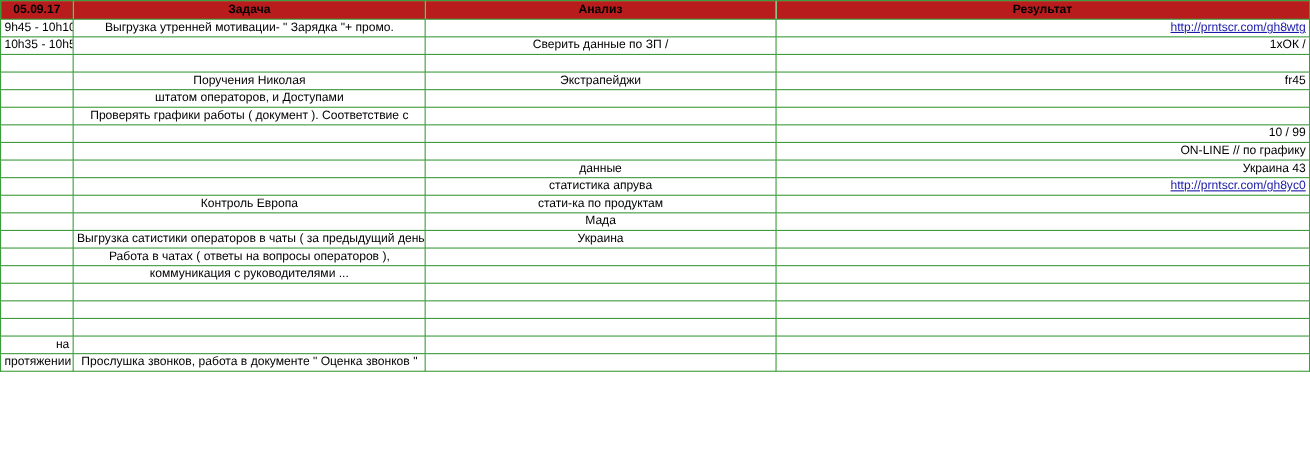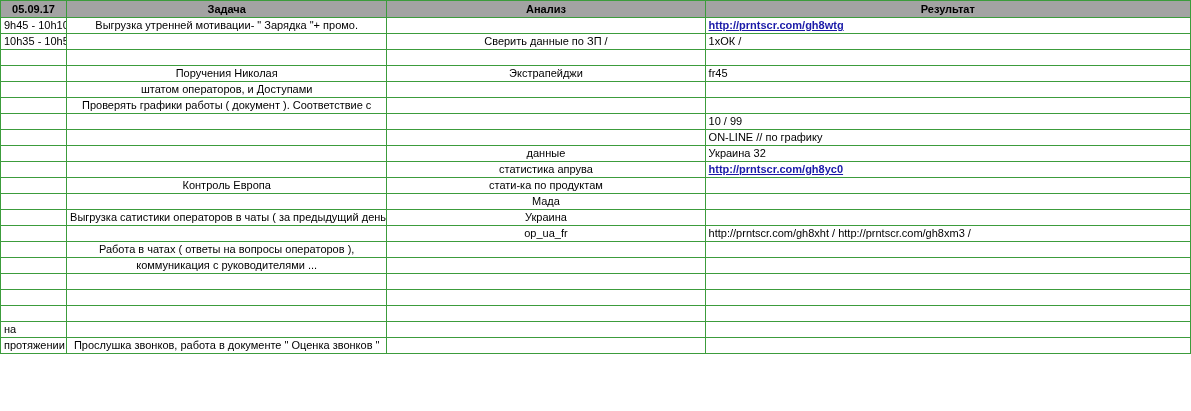--- a/index.html
+++ b/index.html
@@ -33,34 +33,33 @@
     font-size: 11px;
     line-height: 1.15;
     height: 15px;
   }
   col.c0 { width: 66px; }
   col.c1 { width: 320px; }
   col.c2 { width: 318px; }
   col.c3 { width: 485px; }
 
   tr.header td {
-    background: #a3a3a3;
+    background: #b91c1c;
     color: #000000;
     font-weight: bold;
     text-align: center;
     height: 16px;
   }
   td.center { text-align: center; }
-  td.left { text-align: left; }
+  td.left { text-align: right; }
   td.bold { font-weight: bold; }
   .link {
     color: #1a1aa8;
     text-decoration: underline;
     cursor: pointer;
-    font-weight: bold;
   }
   td.small { font-size: 10px; }
 </style>
 </head>
 <body>
 
 <div id="sheet">
   <table class="grid">
     <colgroup>
       <col class="c0">
@@ -120,21 +119,21 @@
         <tr>
           <td class="left small"></td>
           <td class="center bold"></td>
           <td class="center"></td>
           <td class="left">ON-LINE // по графику</td>
         </tr>
         <tr>
           <td class="left small"></td>
           <td class="center bold"></td>
           <td class="center">данные</td>
-          <td class="left">Украина 32</td>
+          <td class="left">Украина 43</td>
         </tr>
         <tr>
           <td class="left small"></td>
           <td class="center bold"></td>
           <td class="center">статистика апрува</td>
           <td class="left"><span class="link">http://prntscr.com/gh8yc0</span></td>
         </tr>
         <tr>
           <td class="left small"></td>
           <td class="center bold">Контроль Европа</td>
@@ -145,26 +144,20 @@
           <td class="left small"></td>
           <td class="center bold"></td>
           <td class="center">Мада</td>
           <td class="left"></td>
         </tr>
         <tr>
           <td class="left small"></td>
           <td class="center bold">Выгрузка сатистики операторов в чаты ( за предыдущий день ).</td>
           <td class="center">Украина</td>
           <td class="left"></td>
-        </tr>
-        <tr>
-          <td class="left small"></td>
-          <td class="center bold"></td>
-          <td class="center">op_ua_fr</td>
-          <td class="left">http://prntscr.com/gh8xht / http://prntscr.com/gh8xm3 /</td>
         </tr>
         <tr>
           <td class="left small"></td>
           <td class="center bold">Работа в чатах ( ответы на вопросы операторов ),</td>
           <td class="center"></td>
           <td class="left"></td>
         </tr>
         <tr>
           <td class="left small"></td>
           <td class="center bold">коммуникация с руководителями ...</td>

